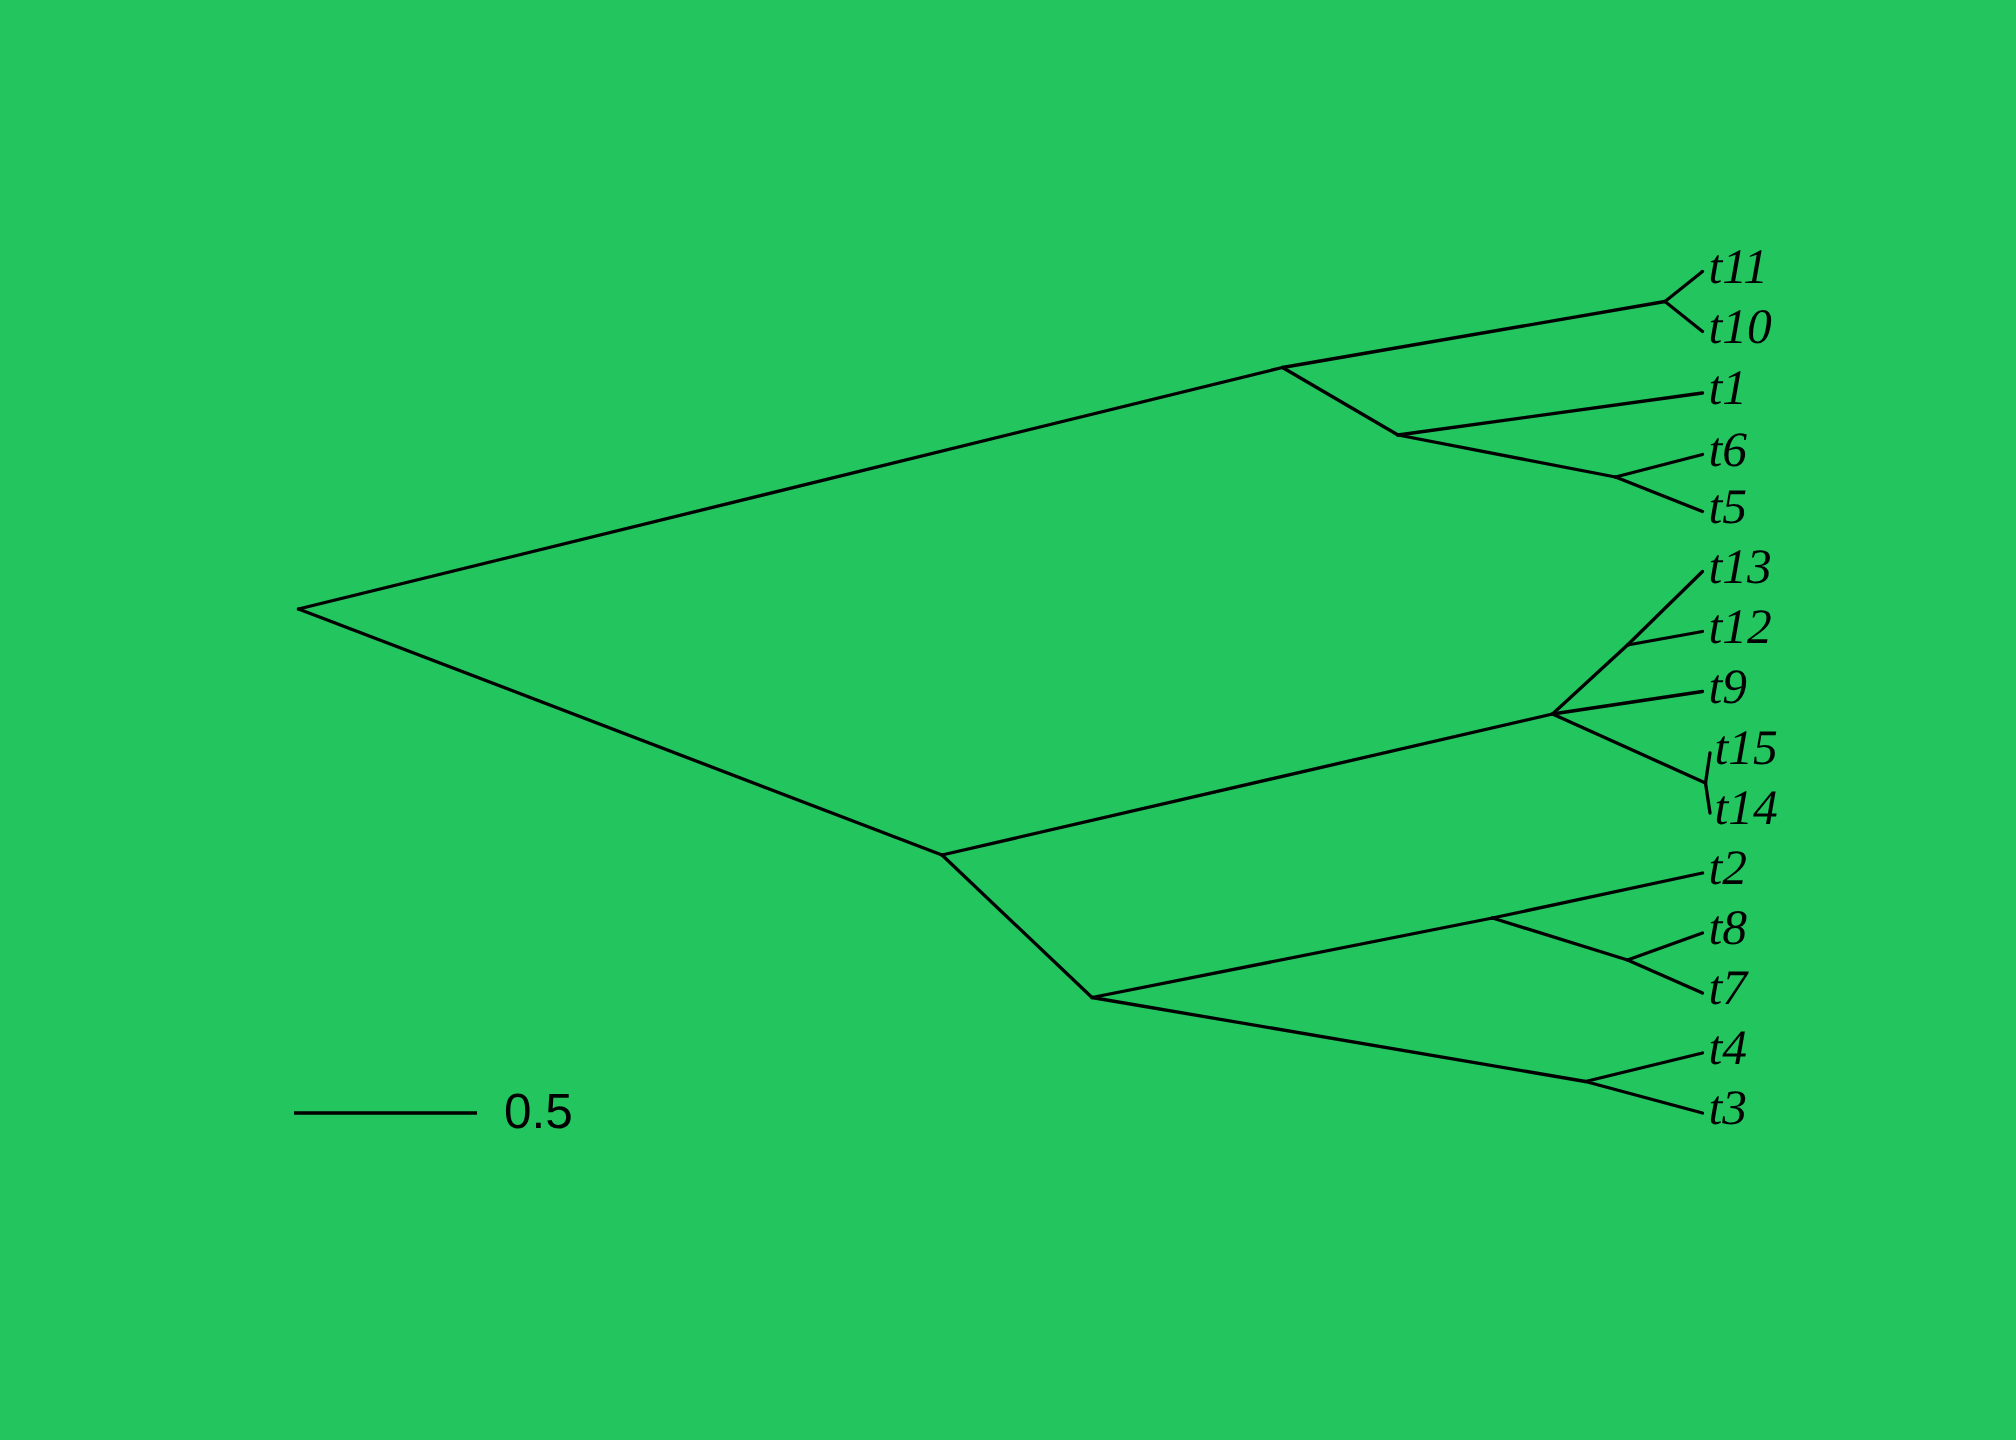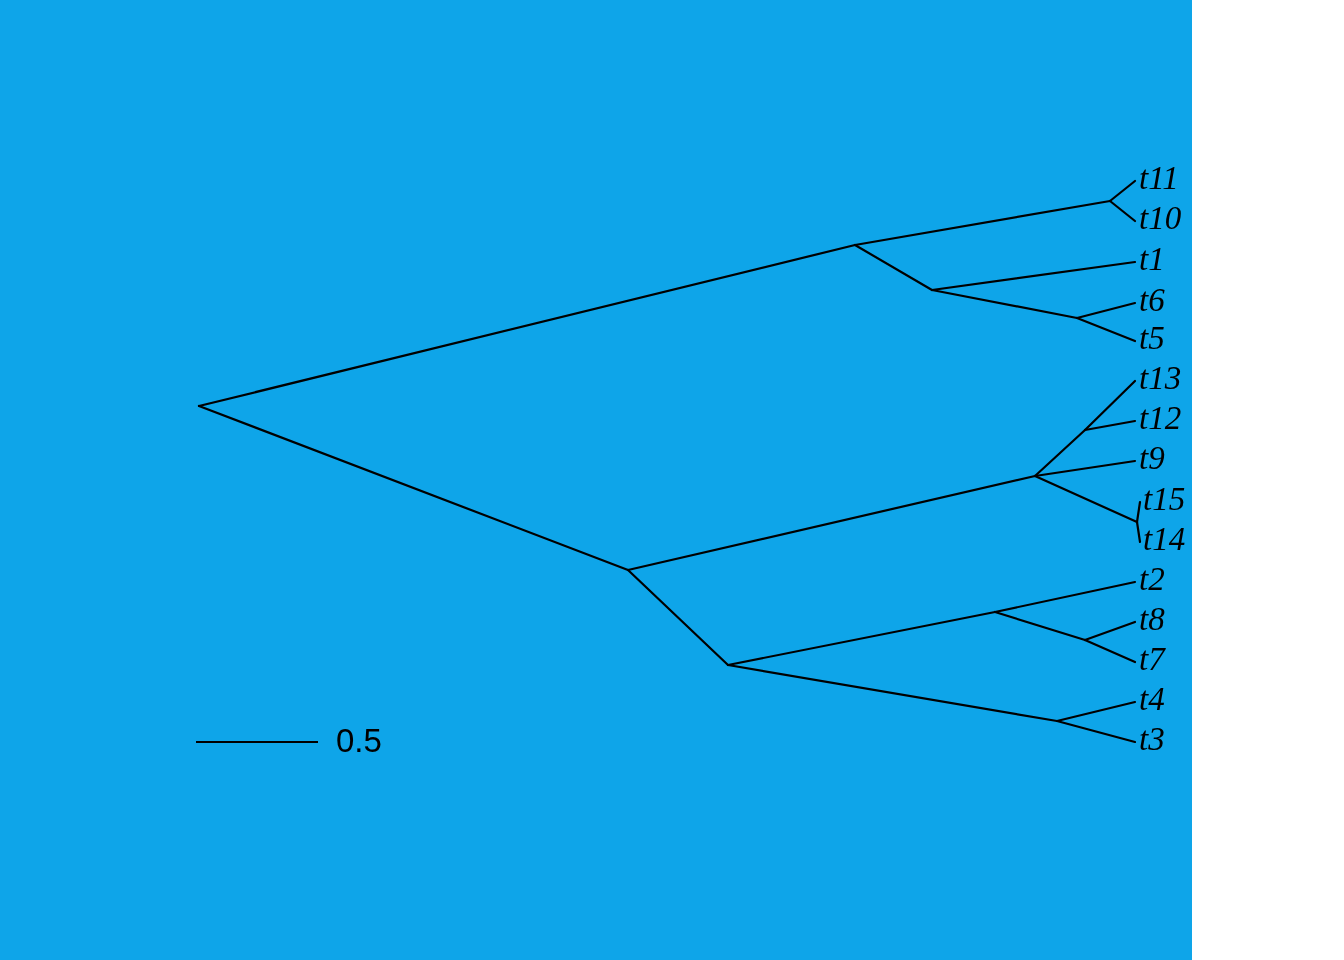--- a/index.html
+++ b/index.html
@@ -9,23 +9,23 @@
     background: #ffffff;
   }
   body {
     width: 1344px;
     height: 960px;
     font-family: "Liberation Sans", sans-serif;
     overflow: hidden;
   }
   #tree-figure {
     position: relative;
-    width: 1192px;
+    width: 1344px;
     height: 960px;
-    background: #0ea5e9;
+    background: #22c55e;
   }
   #tree-svg {
     position: absolute;
     left: 0;
     top: 0;
     width: 1344px;
     height: 960px;
     display: block;
   }
   .branch-line {

